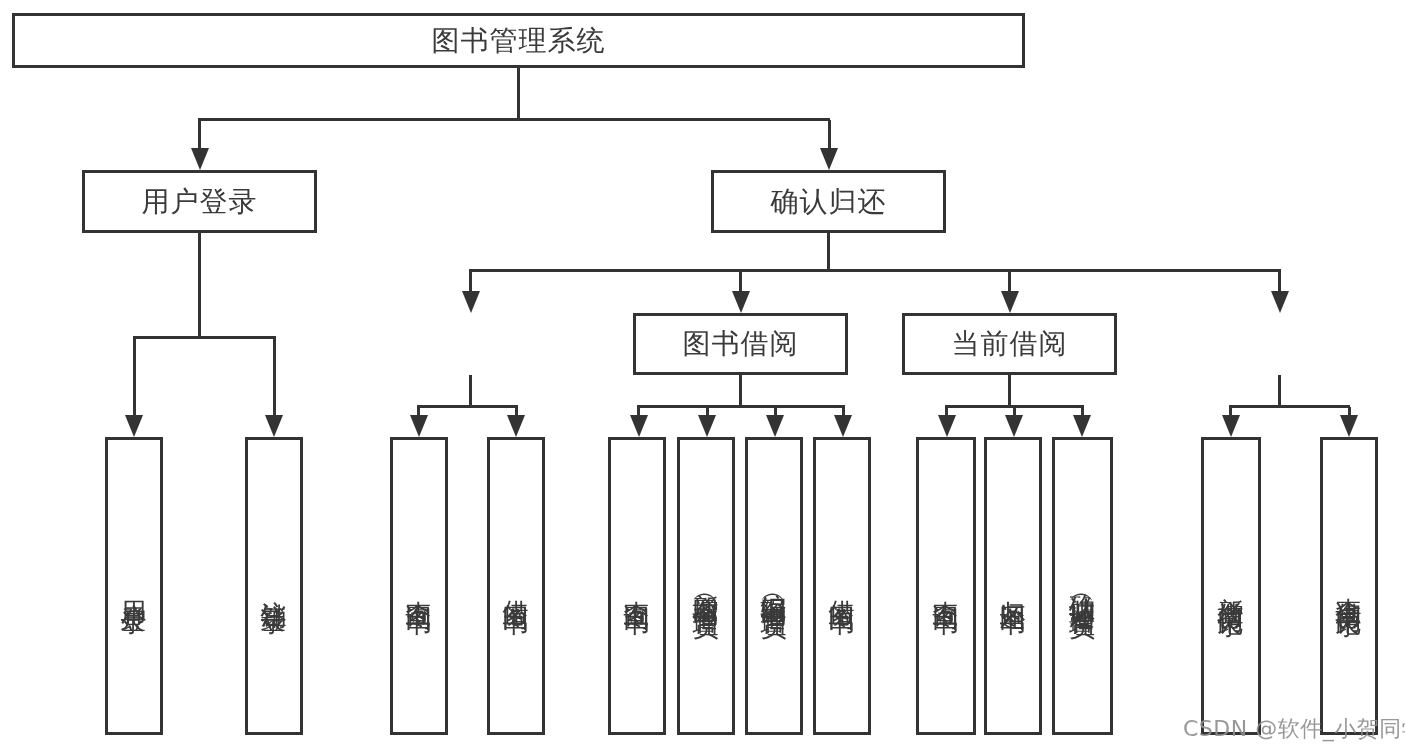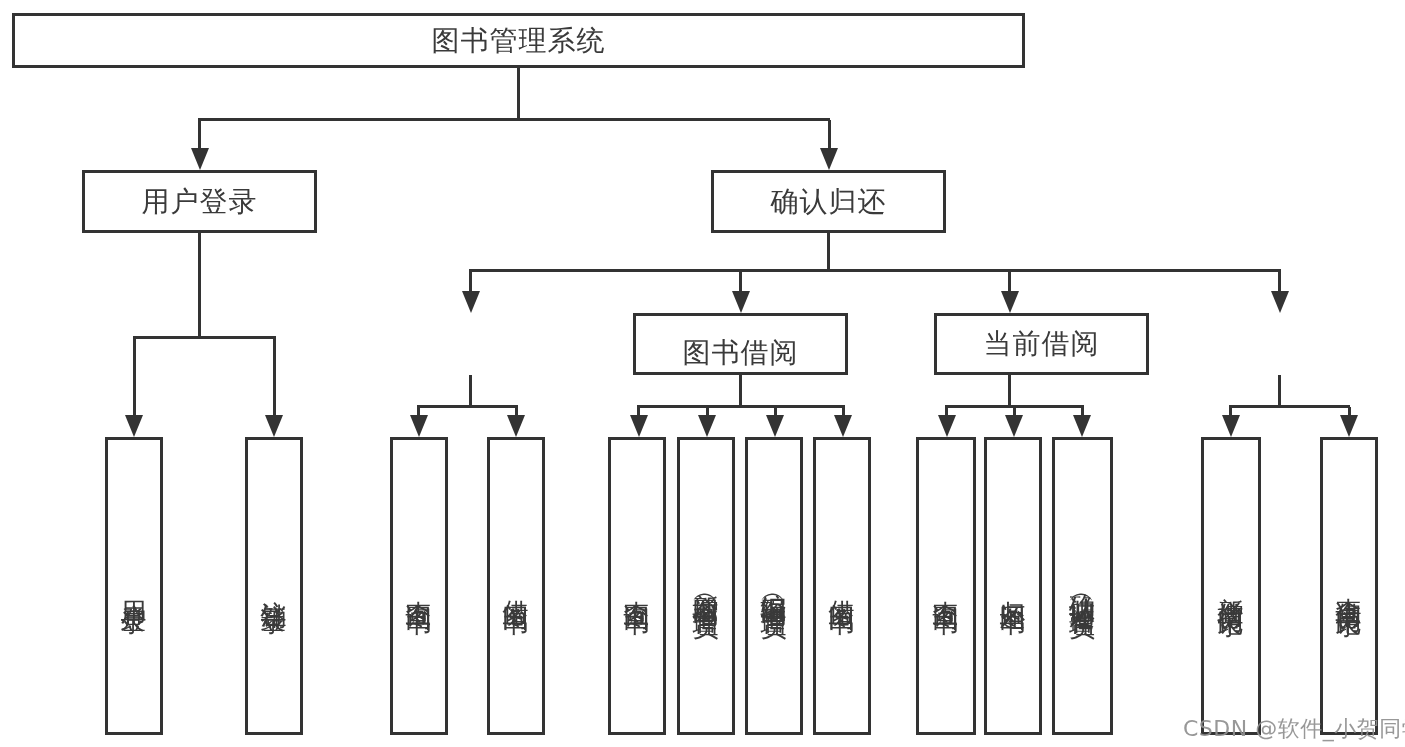--- a/index.html
+++ b/index.html
@@ -62,24 +62,24 @@
   <div class="h" style="left:469px;top:269px;width:812px;"></div>
   <div class="v" style="left:469px;top:271px;height:22px;"></div>
   <div class="arrow" style="left:462px;top:291px;"></div>
   <div class="v" style="left:739px;top:271px;height:22px;"></div>
   <div class="arrow" style="left:732px;top:291px;"></div>
   <div class="v" style="left:1008px;top:271px;height:22px;"></div>
   <div class="arrow" style="left:1001px;top:291px;"></div>
   <div class="v" style="left:1278px;top:271px;height:22px;"></div>
   <div class="arrow" style="left:1271px;top:291px;"></div>
 
-  <div class="node" style="left:633px;top:313px;width:215px;height:62px;align-items:flex-end;">
+  <div class="node" style="left:633px;top:313px;width:215px;height:62px;">
     <span>图书借阅</span>
   </div>
-  <div class="node" style="left:902px;top:313px;width:215px;height:62px;margin-left:32px;">
+  <div class="node" style="left:902px;top:313px;width:215px;height:62px;">
     <span>当前借阅</span>
   </div>
 
   <div class="v" style="left:469px;top:375px;height:32px;"></div>
   <div class="h" style="left:417px;top:405px;width:101px;"></div>
   <div class="v" style="left:417px;top:407px;height:10px;"></div>
   <div class="arrow" style="left:410px;top:415px;"></div>
   <div class="v" style="left:515px;top:407px;height:10px;"></div>
   <div class="arrow" style="left:507px;top:415px;"></div>
 

